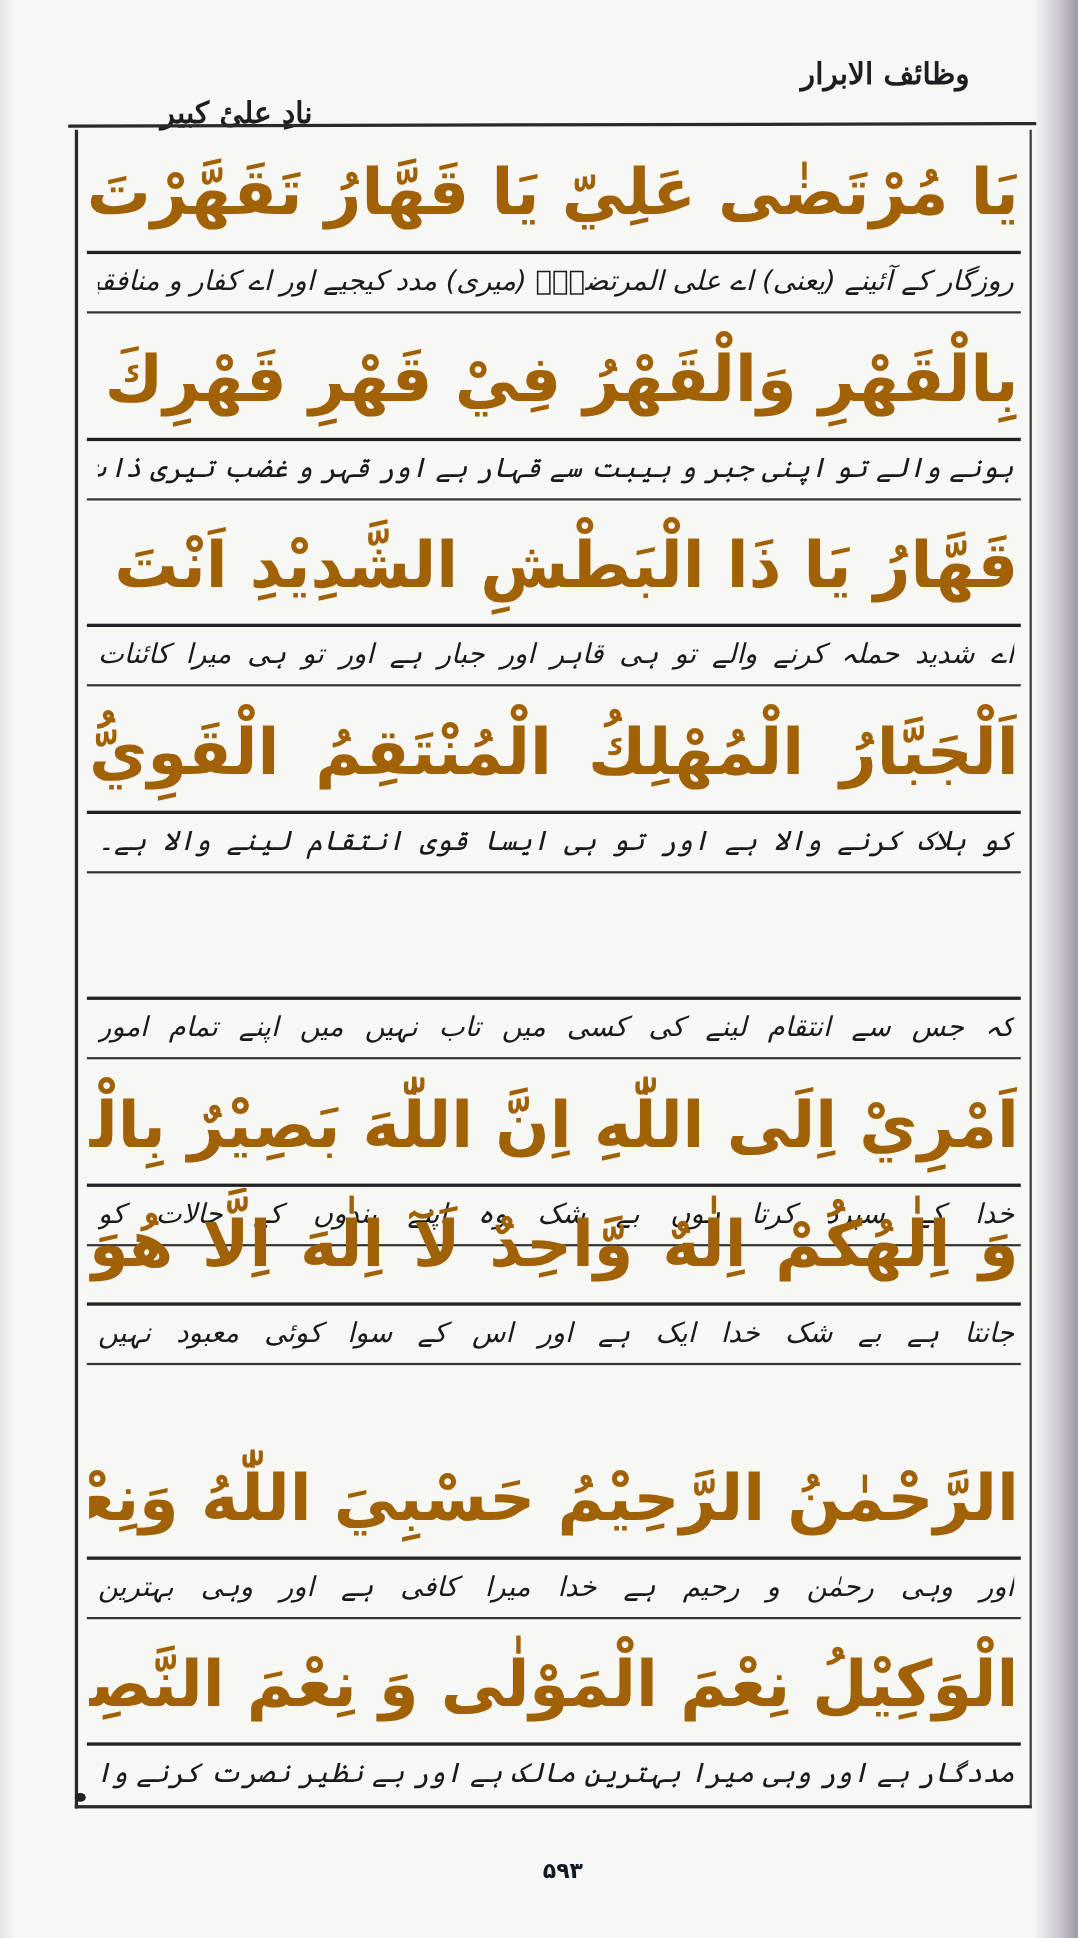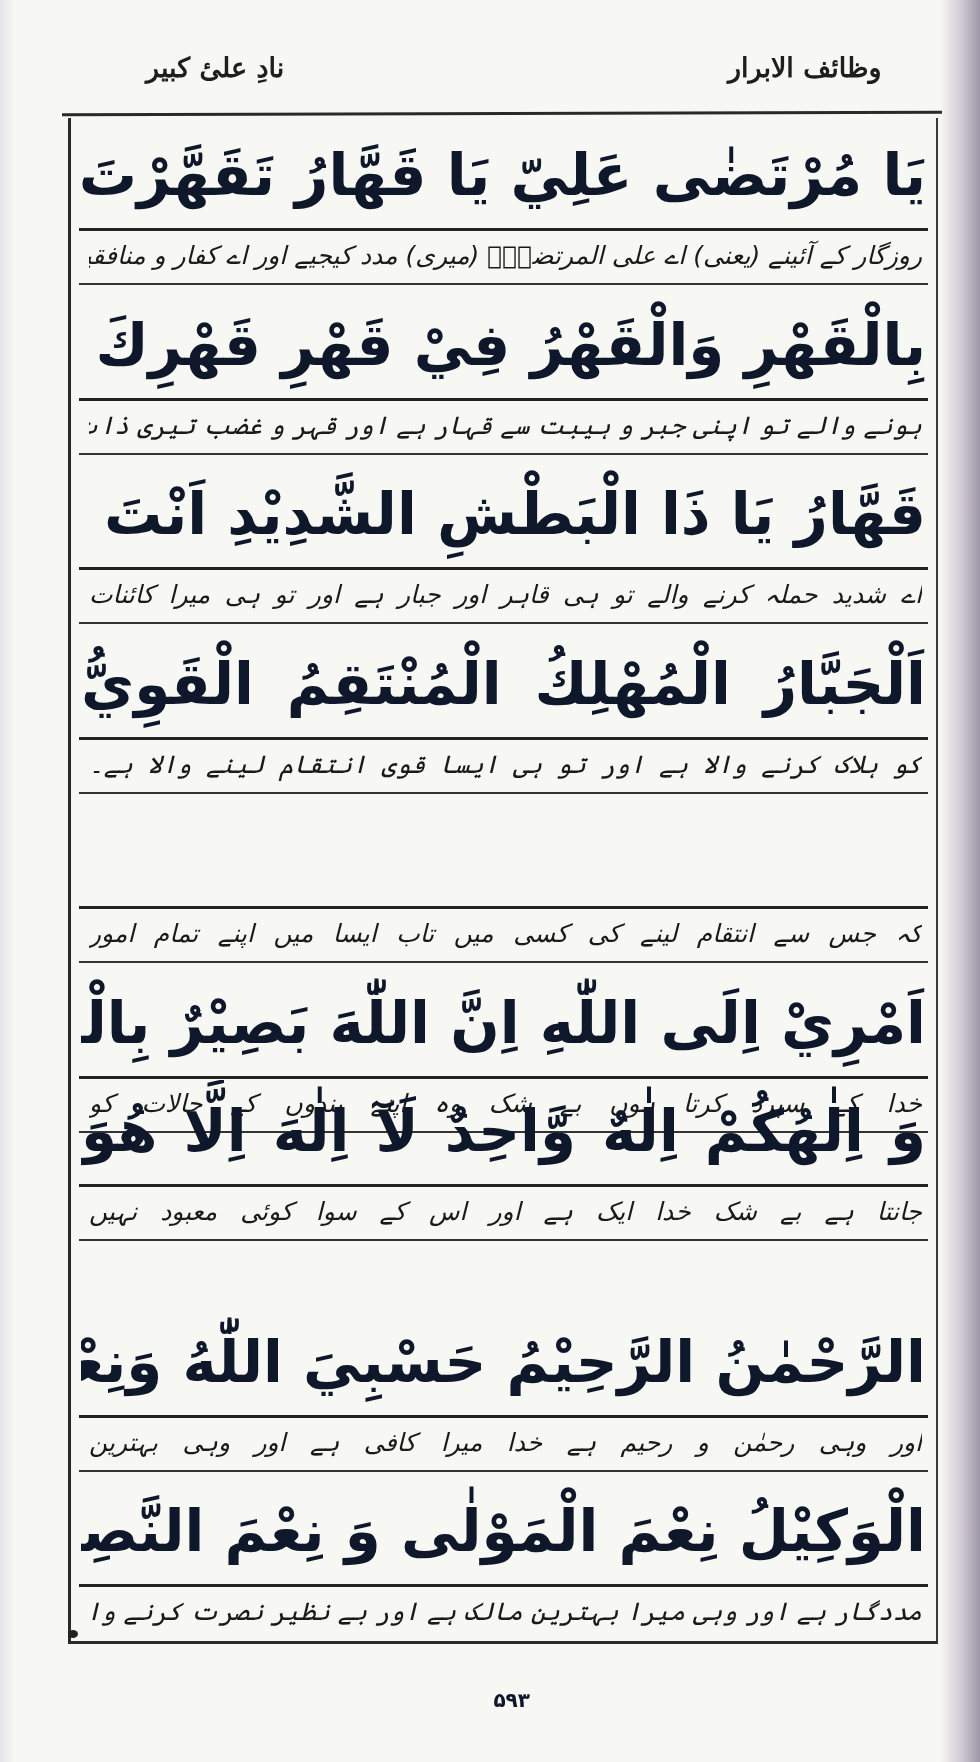--- a/index.html
+++ b/index.html
@@ -14,37 +14,37 @@
   }
   .left-shadow {
     position: absolute; top: 0; left: 0; width: 14px; height: 1762px;
     background: linear-gradient(to left, rgba(247,247,244,0), #e6e4e6);
   }
   .running-head {
     position: absolute; top: 46px; height: 44px; line-height: 44px;
     font-family: "DejaVu Serif", serif; font-weight: bold; font-size: 27px;
     color: #1e1e1e; direction: rtl; white-space: nowrap;
   }
-  .head-left { left: 146px; }
+  .head-left { left: 146px; margin-top: 36px; }
   .head-right { left: 728px; }
   .top-rule {
     position: absolute; left: 62px; top: 112px; width: 880px; height: 3px;
     background: #2a2a2a; transform: rotate(-0.15deg);
   }
   .text-box {
     position: absolute; left: 68px; top: 118px; width: 870px; height: 1526px;
     border-left: 3px solid #2a2a2a; border-right: 2px solid #3a3a3a;
     border-bottom: 3px solid #2a2a2a; box-sizing: border-box;
   }
   .pair { position: absolute; left: 0; width: 100%; height: 169.5px; }
   .arabic-line {
     position: absolute; left: 10px; right: 10px; top: 6px; height: 102px;
     direction: rtl; text-align: justify; text-align-last: justify;
     font-family: "DejaVu Sans", sans-serif; font-weight: bold;
-    font-size: 58px; line-height: 102px; color: #0f172a;
+    font-size: 58px; line-height: 102px; color: #a16207;
     white-space: nowrap; overflow: hidden;
   }
   .rule-a {
     position: absolute; left: 8px; right: 8px; top: 110px; height: 3px; background: #222;
   }
   .urdu-line {
     position: absolute; left: 18px; right: 14px; top: 114px; height: 48px;
     direction: rtl; text-align: justify; text-align-last: justify;
     font-family: "DejaVu Sans", sans-serif; font-size: 25px; line-height: 48px;
     color: #1a1a1a; font-style: italic; white-space: nowrap; overflow: hidden;
@@ -94,21 +94,21 @@
     <div class="rule-b"></div>
   </div>
   <div class="pair" style="top:508.5px">
     <div class="arabic-line">اَلْجَبَّارُ الْمُهْلِكُ الْمُنْتَقِمُ الْقَوِيُّ</div>
     <div class="rule-a"></div>
     <div class="urdu-line">کو ہلاک کرنے والا ہے اور تو ہی ایسا قوی انتقام لینے والا ہے۔</div>
     <div class="rule-b"></div>
   </div>
   <div class="pair" style="top:678px">
     <div class="rule-a"></div>
-    <div class="urdu-line">کہ جس سے انتقام لینے کی کسی میں تاب ایسا میں اپنے تمام امور</div>
+    <div class="urdu-line">کہ جس سے انتقام لینے کی کسی میں تاب نہیں میں اپنے تمام امور</div>
     <div class="rule-b"></div>
   </div>
   <div class="pair" style="top:847.5px">
     <div class="arabic-line">اَمْرِيْ اِلَى اللّٰهِ اِنَّ اللّٰهَ بَصِيْرٌ بِالْعِبَادِ</div>
     <div class="rule-a"></div>
     <div class="urdu-line">خدا کے سپرد کرتا ہوں بے شک وہ اپنے بندوں کے حالات کو</div>
     <div class="rule-b"></div>
   </div>
   <div class="pair" style="top:956px">
     <div class="arabic-line">وَ اِلٰهُكُمْ اِلٰهٌ وَّاحِدٌ لَآ اِلٰهَ اِلَّا هُوَ</div>

